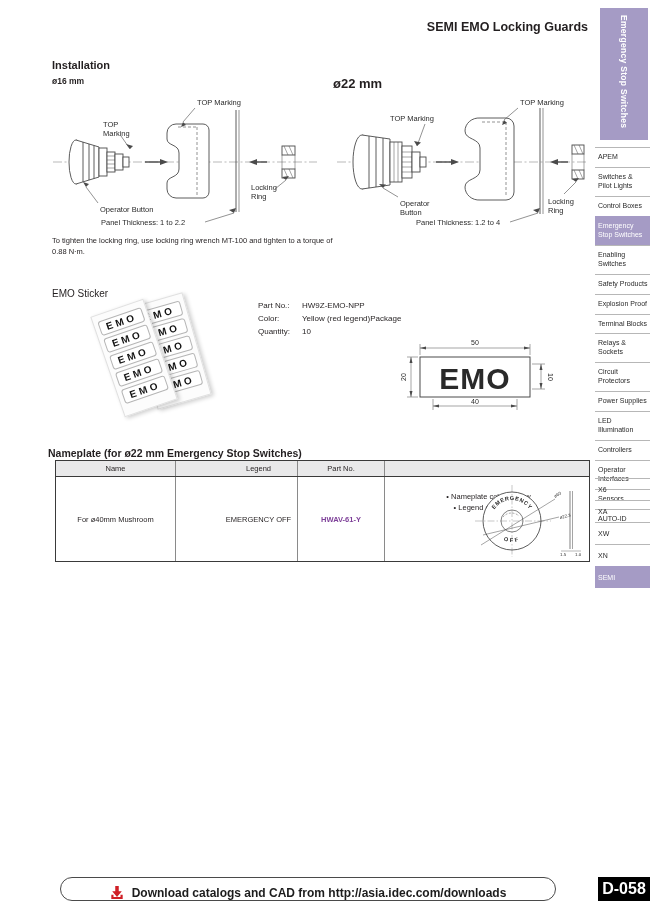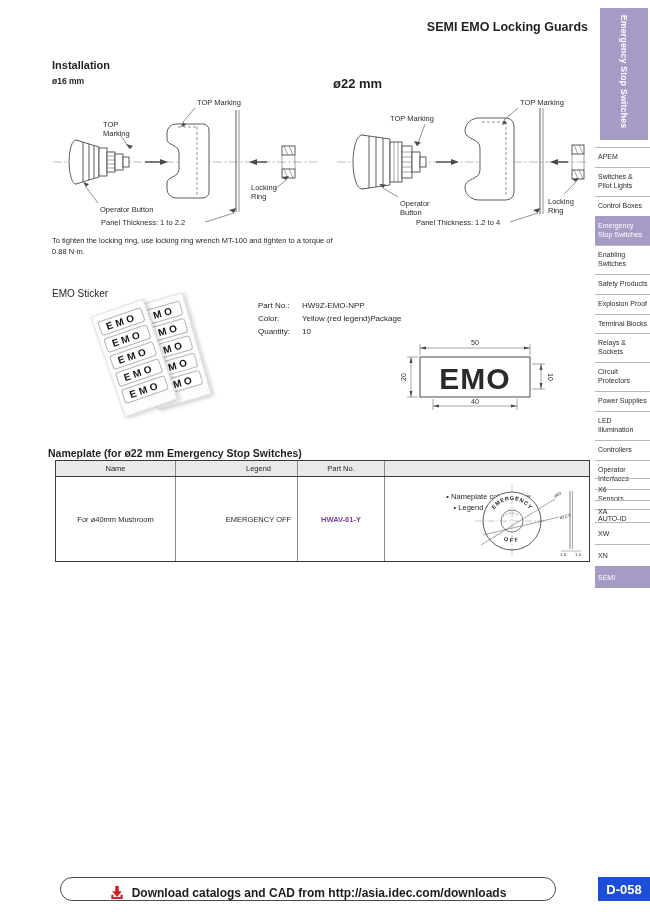--- a/index.html
+++ b/index.html
@@ -55,22 +55,22 @@
   .part-link { color:#7d3f98; font-weight:bold; cursor:pointer; }
   .remarks-cell { position:relative; display:block !important; padding:14px 4px 4px 7px; text-align:left; }
   .remarks-cell .bullet { font-size:7.5px; line-height:1.5; }
   .remarks-cell .bullet::before { content:"• "; }
   .remarks-svg { position:absolute; right:2px; top:2px; }
 
   
   .footer-pill { position:absolute; left:60px; top:877px; width:496px; height:24px; border:1.5px solid #4a4a4a; border-radius:12px;
     display:flex; align-items:flex-end; justify-content:center; gap:8px; cursor:pointer; background:#fff; }
   .footer-pill .dl-text { font-size:12px; font-weight:600; color:#1c1c1c; }
-  .page-num { position:absolute; right:0; top:877px; width:52px; height:24px; background:#1d4ed8; color:#fff;
-    font-size:13px; font-weight:bold; display:flex; align-items:center; justify-content:center; }
+  .page-num { position:absolute; right:0; top:877px; width:52px; height:24px; background:#000000; color:#fff;
+    font-size:16px; font-weight:bold; display:flex; align-items:center; justify-content:center; }
 </style>
 </head>
 <body>
 
 <div class="page">
 
   <div class="header-title">SEMI EMO Locking Guards</div>
 
   <div class="side-tab">
     <span>Emergency Stop Switches</span>

